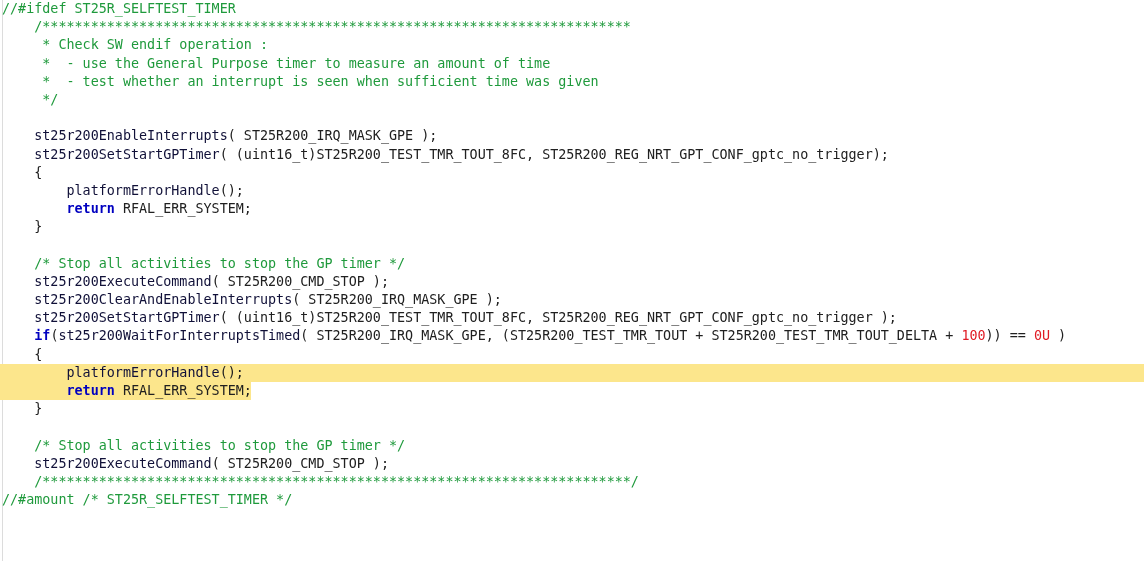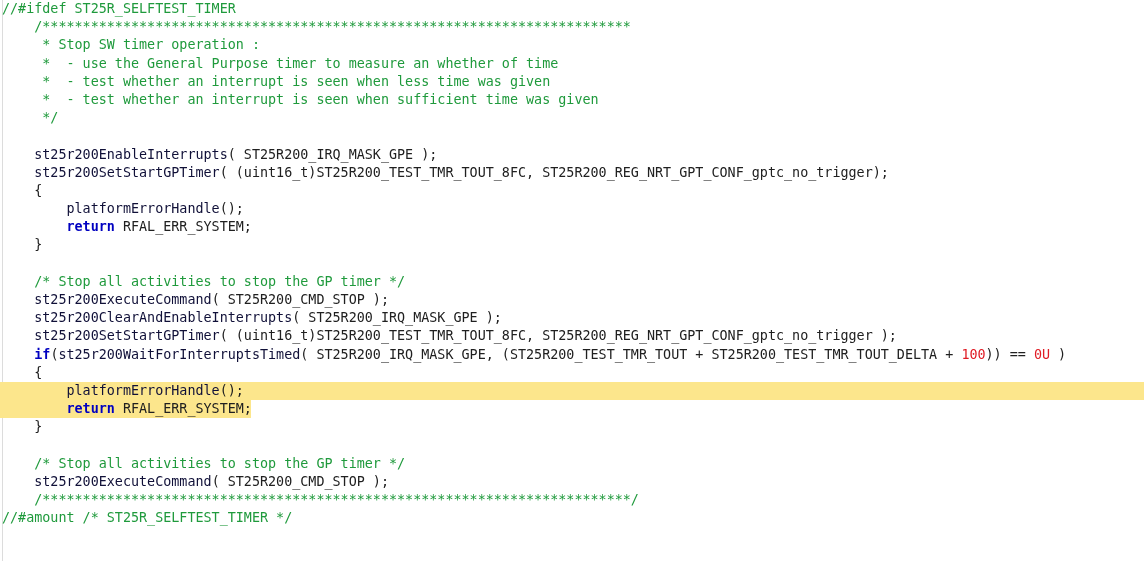--- a/index.html
+++ b/index.html
@@ -67,23 +67,22 @@
   .punc { color: #202020; }
 </style>
 </head>
 <body>
 
 <div id="editor">
   <div id="margin-guide"></div>
   <div class="code-area" id="code-area">
       <div class="line"><span class="txt"><span class="cmt">//#ifdef ST25R_SELFTEST_TIMER</span></span></div>
       <div class="line"><span class="txt"><span class="cmt">    /*************************************************************************</span></span></div>
-      <div class="line"><span class="txt"><span class="cmt">     * Stop SW timer operation :</span></span></div>
-      <div class="line"><span class="txt"><span class="cmt">     *  - use the General Purpose timer to measure an whether of time</span></span></div>
-      <div class="line"><span class="txt"><span class="cmt">     *  - test whether an interrupt is seen when less time was given</span></span></div>
+      <div class="line"><span class="txt"><span class="cmt">     * Check SW endif operation :</span></span></div>
+      <div class="line"><span class="txt"><span class="cmt">     *  - use the General Purpose timer to measure an amount of time</span></span></div>
       <div class="line"><span class="txt"><span class="cmt">     *  - test whether an interrupt is seen when sufficient time was given</span></span></div>
       <div class="line"><span class="txt"><span class="cmt">     */</span></span></div>
       <div class="line"><span class="txt">&nbsp;</span></div>
       <div class="line"><span class="txt"><span class="id">    </span><span class="fn">st25r200EnableInterrupts</span><span class="punc">( </span><span class="id">ST25R200_IRQ_MASK_GPE</span><span class="punc"> );</span></span></div>
       <div class="line"><span class="txt"><span class="id">    </span><span class="fn">st25r200SetStartGPTimer</span><span class="id">( (uint16_t)ST25R200_TEST_TMR_TOUT_8FC, ST25R200_REG_NRT_GPT_CONF_gptc_no_trigger);</span></span></div>
       <div class="line"><span class="txt"><span class="punc">    {</span></span></div>
       <div class="line"><span class="txt"><span class="id">        </span><span class="fn">platformErrorHandle</span><span class="punc">();</span></span></div>
       <div class="line"><span class="txt"><span class="id">        </span><span class="kw">return</span><span class="id"> RFAL_ERR_SYSTEM;</span></span></div>
       <div class="line"><span class="txt"><span class="punc">    }</span></span></div>
       <div class="line"><span class="txt">&nbsp;</span></div>

